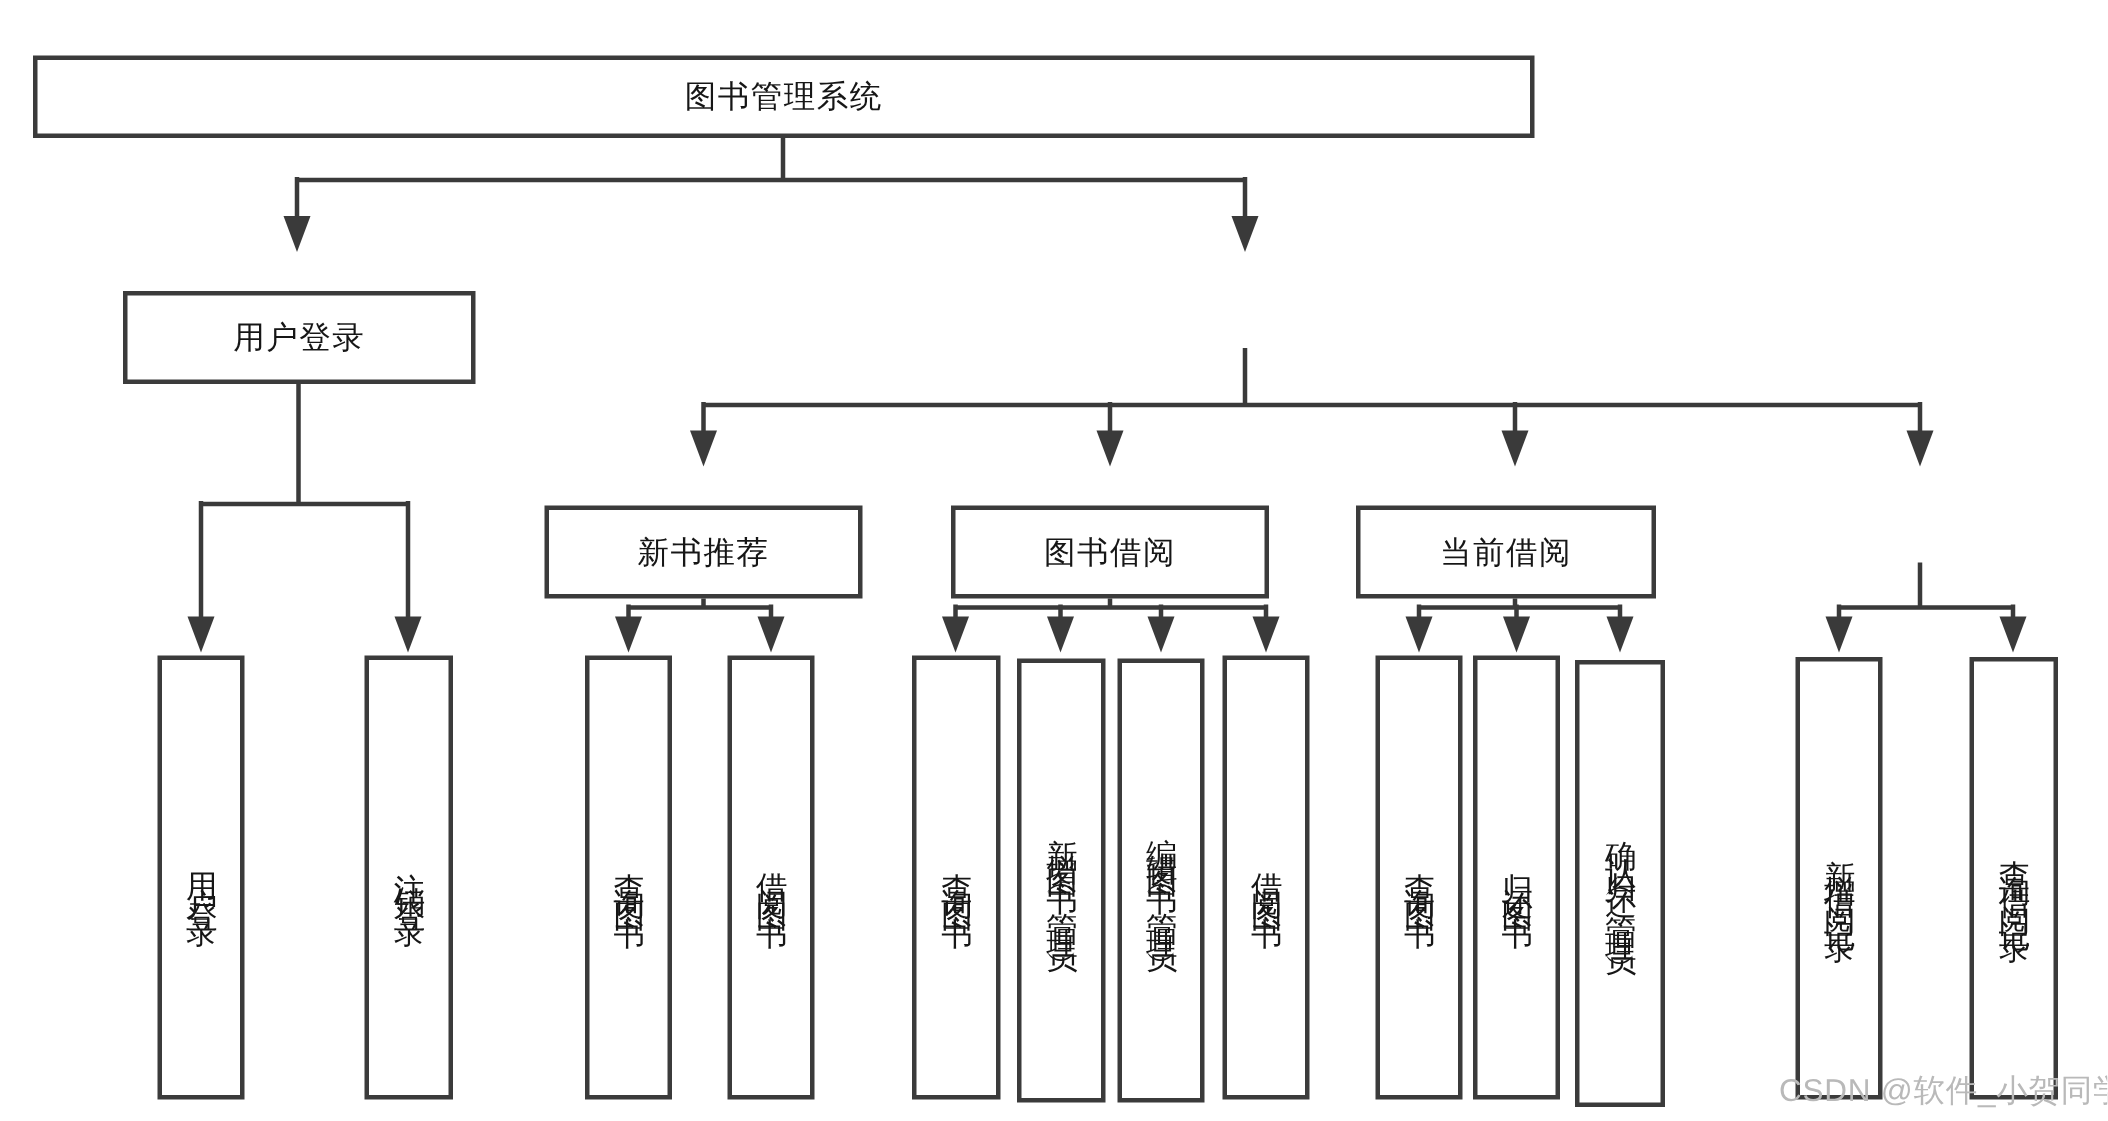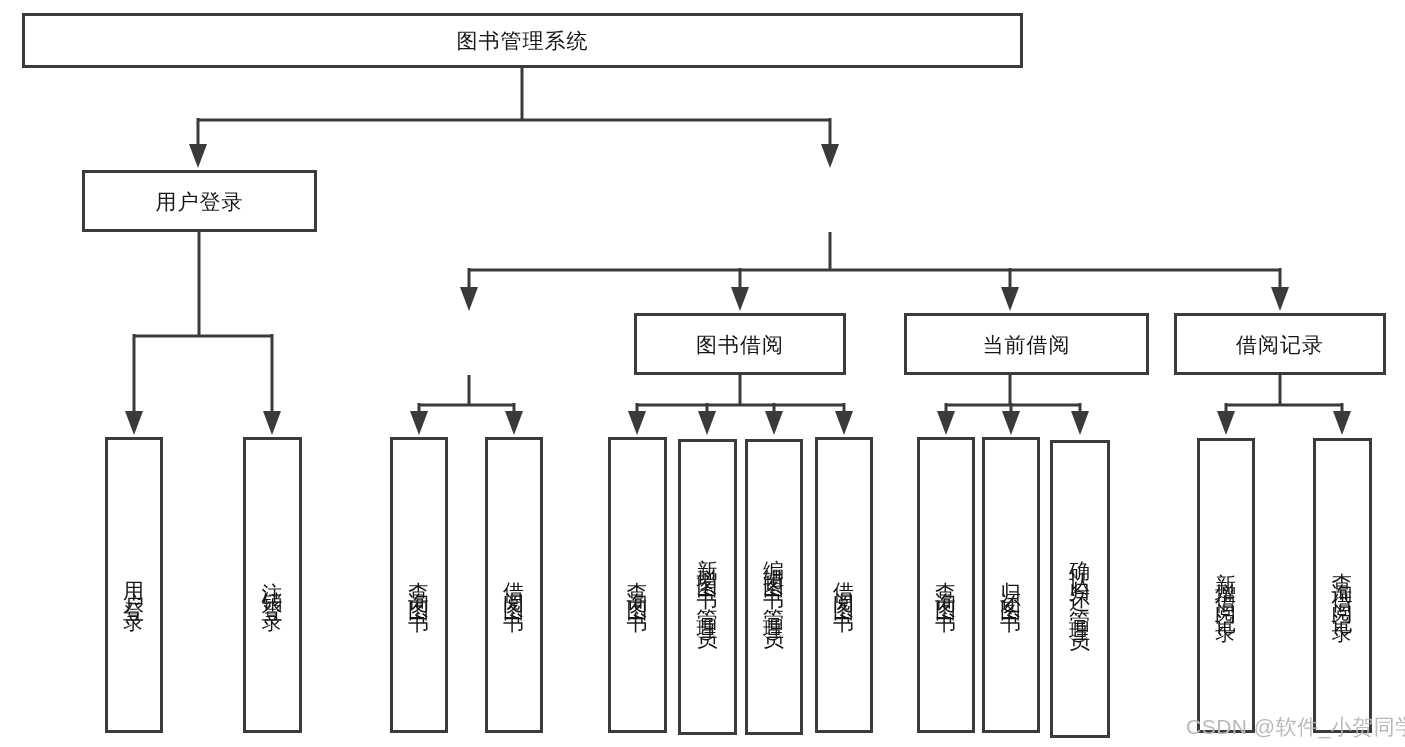--- a/index.html
+++ b/index.html
@@ -29,20 +29,21 @@
     color: #161616;
     display: flex;
     align-items: center;
     justify-content: center;
     z-index: 2;
     font-size: 21px;
     line-height: 1;
   }
   .hbox {
     letter-spacing: 1px;
+    margin-top: 24px;
   }
   .vbox {
     writing-mode: vertical-rl;
     text-orientation: mixed;
     letter-spacing: 10px;
     text-align: center;
   }
   .vbox span {
     display: block;
   }
@@ -106,28 +107,28 @@
   </svg>
 
   <div class="node hbox" style="left:22px; top:13px; width:1001px; height:55px;">
     <span>图书管理系统</span>
   </div>
 
   <div class="node hbox" style="left:82px; top:170px; width:235px; height:62px;">
     <span>用户登录</span>
   </div>
 
+  <div class="node hbox" style="left:363px; top:313px; width:212px; height:62px;">
+    <span>新书推荐</span>
+  </div>
   <div class="node hbox" style="left:634px; top:313px; width:212px; height:62px;text-align:center;">
     <span>图书借阅</span>
   </div>
-  <div class="node hbox" style="left:904px; top:313px; width:245px; height:62px;">
+  <div class="node hbox" style="left:904px; top:313px; width:200px; height:62px;">
     <span>当前借阅</span>
-  </div>
-  <div class="node hbox" style="left:1174px; top:313px; width:212px; height:62px;">
-    <span>借阅记录</span>
   </div>
 
   <div class="node vbox" style="left:105px; top:437px; width:58px; height:296px;">
     <span>用户登录</span>
   </div>
   <div class="node vbox" style="left:243px; top:437px; width:59px; height:296px;">
     <span>注销登录</span>
   </div>
 
   <div class="node vbox" style="left:390px; top:437px; width:58px; height:296px;">

